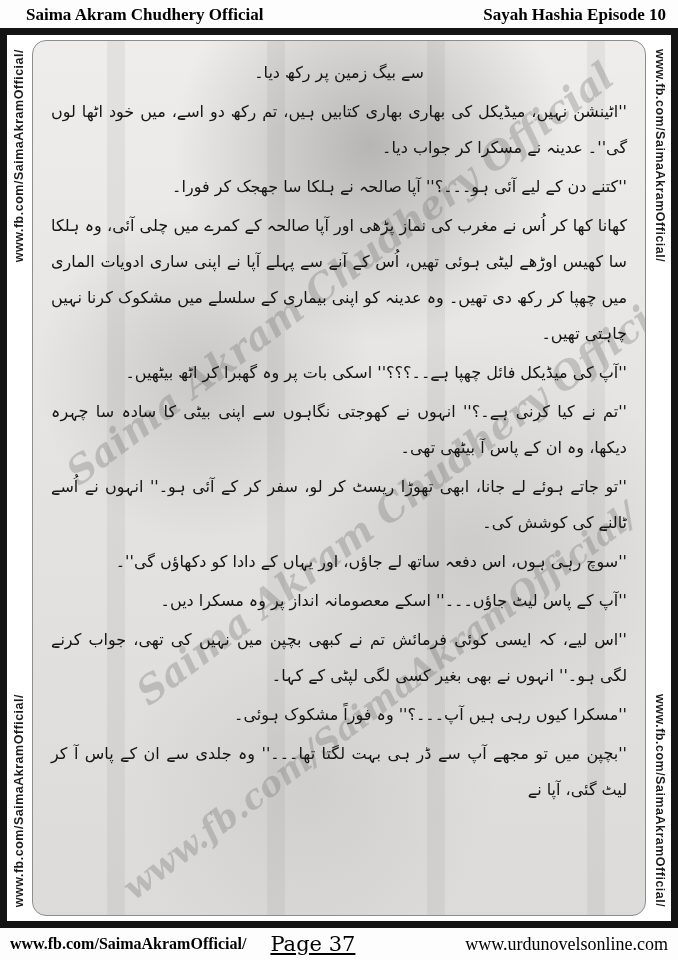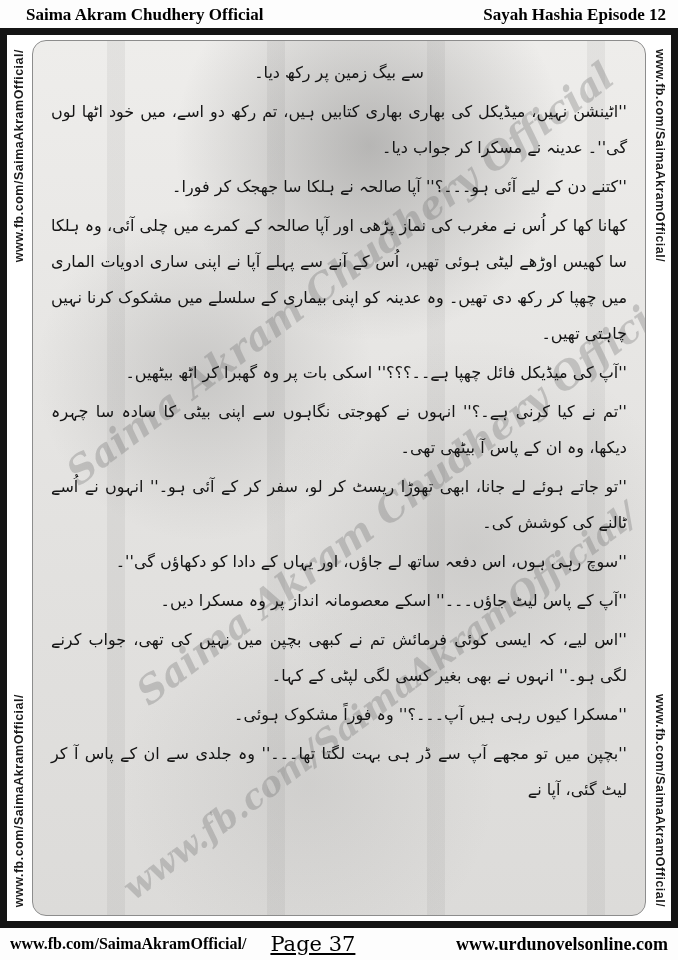--- a/index.html
+++ b/index.html
@@ -97,32 +97,32 @@
   .footer-left {
     font-family: "Liberation Serif", serif;
     font-weight: bold; font-size: 16px;
   }
   .footer-page {
     font-family: "DejaVu Serif", serif;
     font-size: 21px; margin-left: 24px; text-decoration: underline;
   }
   .footer-right {
     font-family: "Liberation Serif", serif;
-    font-weight: bold; font-size: 18px;
+    font-weight: normal; font-size: 18px;
     margin-left: auto;
   }
 </style>
 </head>
 <body>
 
 <div class="page">
 
   <header class="header">
     <span>Saima Akram Chudhery Official</span>
-    <span>Sayah Hashia Episode 12</span>
+    <span>Sayah Hashia Episode 10</span>
   </header>
 
   <div class="frame">
 
     <div class="strip strip-left">
       <span class="vtext">www.fb.com/SaimaAkramOfficial/</span>
       <span class="vtext">www.fb.com/SaimaAkramOfficial/</span>
     </div>
 
     <div class="content">

